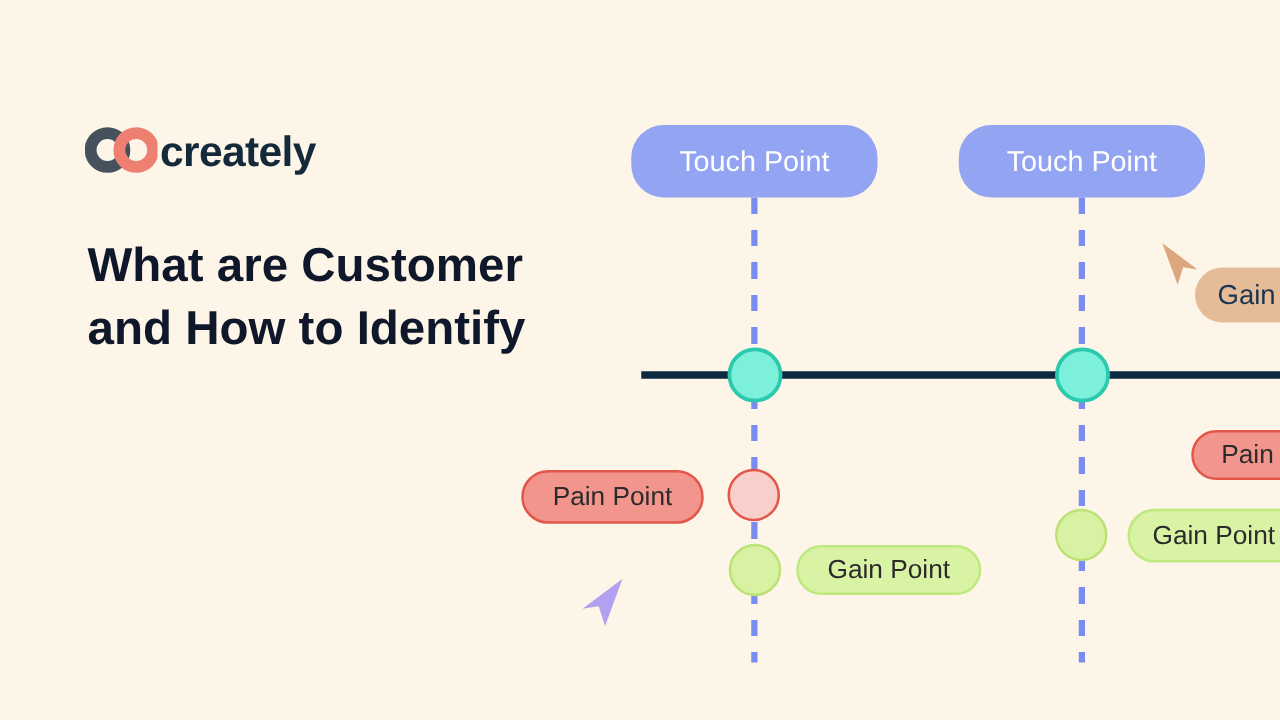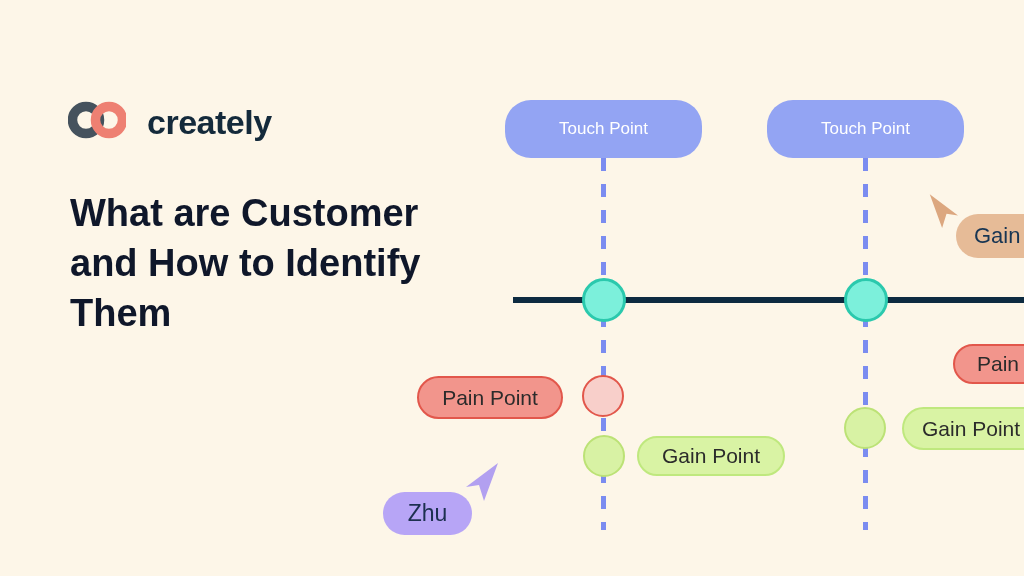--- a/index.html
+++ b/index.html
@@ -1,28 +1,28 @@
 <!DOCTYPE html>
 <html><head>
 <meta charset="utf-8">
 <style>
   html,body{margin:0;padding:0;}
   .canvas{
     position:relative;width:1024px;height:576px;overflow:hidden;
     background:#fdf6e8;font-family:"Liberation Sans",sans-serif;
   }
   
-  .logo{position:absolute;left:68px;top:97px;display:flex;align-items:center;gap:21px;cursor:pointer;}
+  .logo{position:absolute;left:68px;top:97px;display:flex;align-items:center;gap:2px;cursor:pointer;}
   .brand{font-size:34px;font-weight:700;color:#142a3b;letter-spacing:-0.5px;}
   
   .heading{position:absolute;left:70px;top:188px;width:440px;
     font-size:38px;line-height:50px;font-weight:700;color:#0f172a;}
   
   .touchpoint{position:absolute;width:197px;height:58px;border-radius:26px;
-    background:#93a4f3;color:#ffffff;font-size:17px;
+    background:#93a4f3;color:#ffffff;font-size:23px;
     display:flex;align-items:center;justify-content:center;}
   .tp1{left:505px;top:100px;} .tp2{left:767px;top:100px;}
   .connector{position:absolute;top:158px;height:372px;width:5px;
     background:repeating-linear-gradient(to bottom,#7b8cf0 0 13px,transparent 13px 26px);}
   .c1{left:601px;} .c2{left:863px;}
   .timeline{position:absolute;left:513px;top:297px;width:511px;height:6px;background:#0d2b40;}
   .node{position:absolute;width:44px;height:44px;border-radius:50%;box-sizing:border-box;
     background:#7cf0db;border:3px solid #2bc9ad;top:278px;}
   .n1{left:582px;} .n2{left:844px;}
   .pill{position:absolute;box-sizing:border-box;display:flex;align-items:center;
@@ -60,21 +60,20 @@
         <circle cx="18" cy="23" r="13.5" fill="none" stroke="#45525d" stroke-width="9.5"></circle>
         <circle cx="41" cy="23" r="13.5" fill="none" stroke="#ee8072" stroke-width="9.5"></circle>
       </svg>
     </span>
     <span class="brand">creately</span>
   </div>
 
   <div class="heading">
     <div>What are Customer</div>
     <div>and How to Identify</div>
-    <div>Them</div>
   </div>
 
   <div class="connector c1"></div>
   <div class="connector c2"></div>
 
   <div class="timeline"></div>
 
   <div class="touchpoint tp1">
     <span>Touch Point</span>
   </div>
@@ -101,23 +100,20 @@
   <div class="dot dot-gain-right"></div>
   <div class="pill gain gain-right">
     <span>Gain Point</span>
   </div>
 
   <span class="cursor cursor-zhu">
     <svg width="34" height="40" viewBox="0 0 34 40">
       <polygon points="32,0 0,24 13,22 18,38" fill="#b2a0f0"></polygon>
     </svg>
   </span>
-  <div class="name-tag tag-zhu">
-    <span>Zhu</span>
-  </div>
 
   <span class="cursor cursor-dilka">
     <svg width="30" height="36" viewBox="0 0 34 40">
       <polygon points="2,0 34,24 21,22 16,38" fill="#dca77f"></polygon>
     </svg>
   </span>
   <div class="name-tag tag-dilka">
     <span>Gain</span>
   </div>
 

